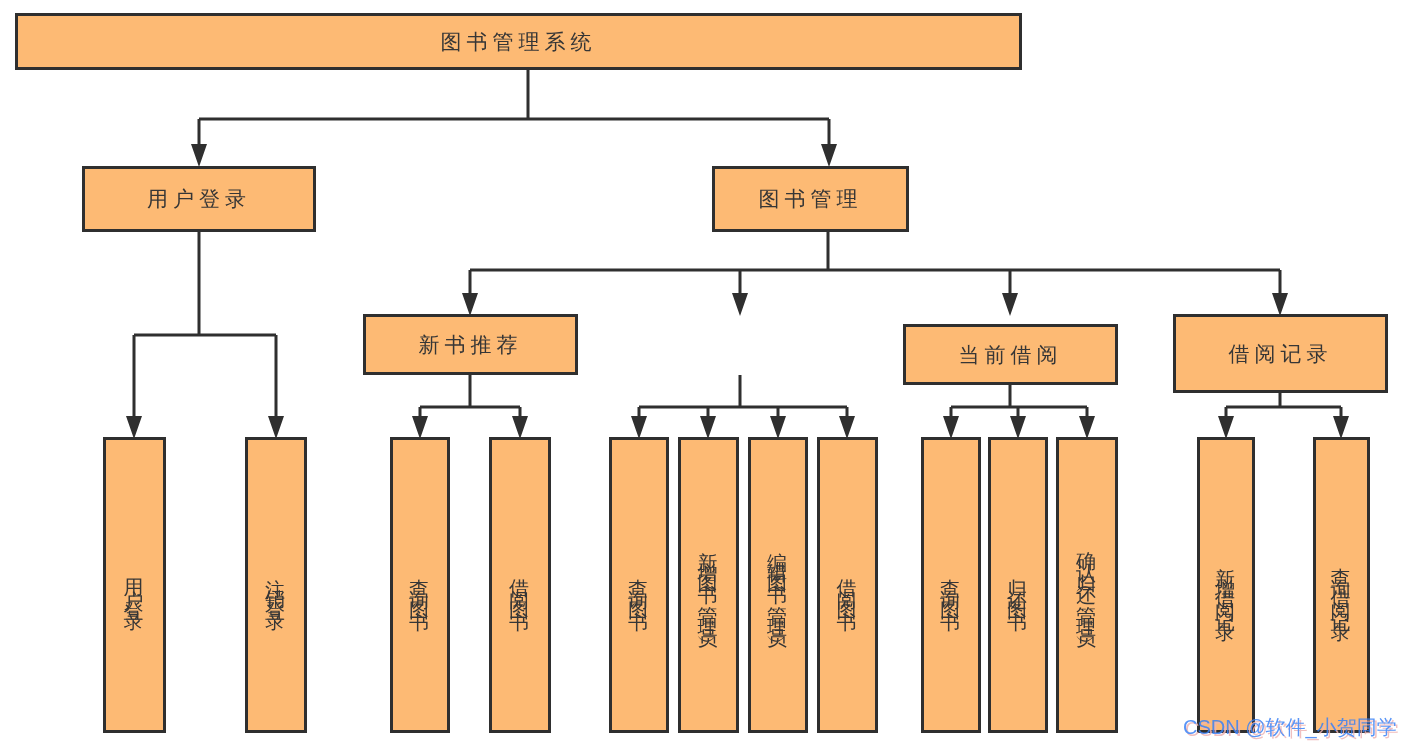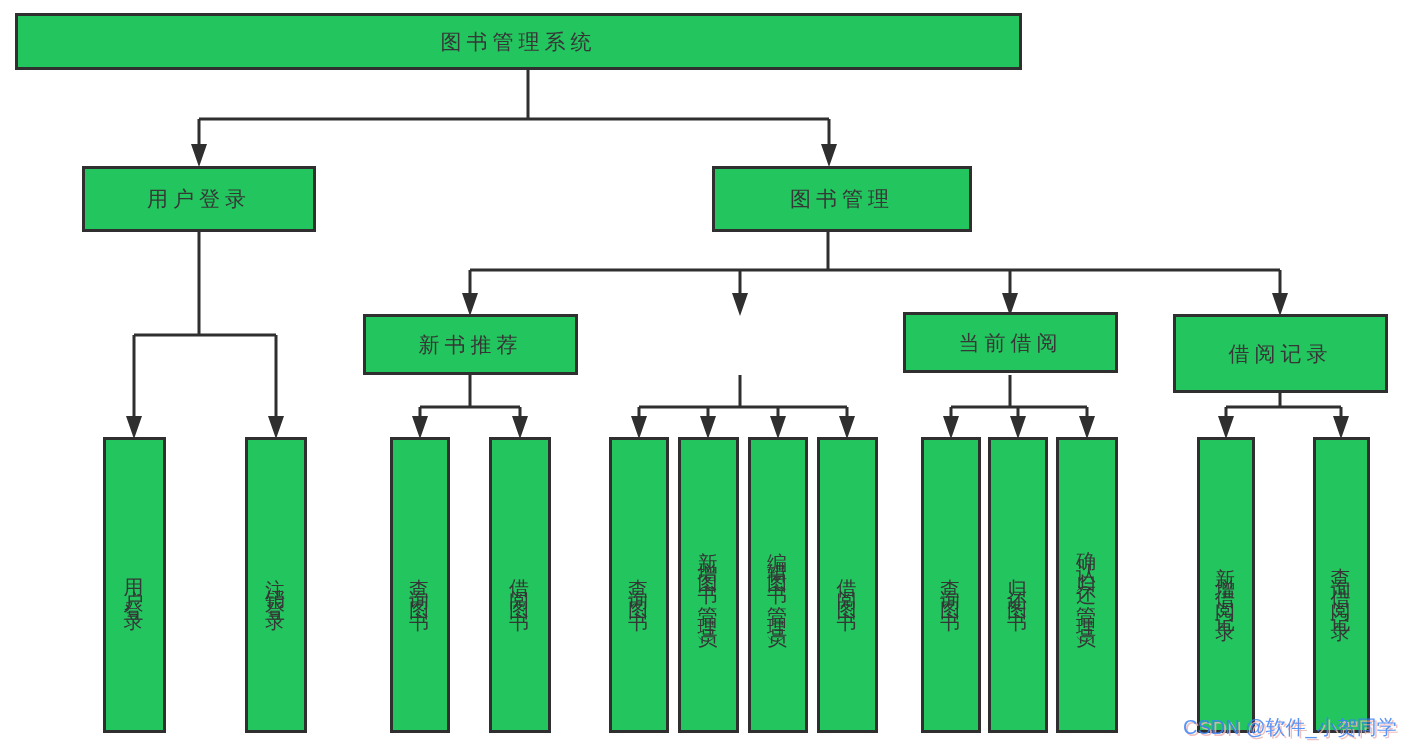--- a/index.html
+++ b/index.html
@@ -12,21 +12,21 @@
     overflow: hidden;
   }
   #connectors {
     position: absolute;
     left: 0; top: 0;
     z-index: 0;
   }
   .box {
     position: absolute;
     box-sizing: border-box;
-    background: #22c55e;
+    background: #fdba74;
     border: 3px solid #2f2f2f;
     display: flex;
     align-items: center;
     justify-content: center;
     color: #363636;
     z-index: 1;
     font-family: Liberation Serif, serif;
   }
   .hbox {
     font-size: 21px;
@@ -81,24 +81,24 @@
              M631 416 H647 L639 439 Z  M700 416 H716 L708 439 Z
              M770 416 H786 L778 439 Z  M839 416 H855 L847 439 Z
              M943 416 H959 L951 439 Z  M1010 416 H1026 L1018 439 Z
              M1079 416 H1095 L1087 439 Z
              M1218 416 H1234 L1226 439 Z  M1333 416 H1349 L1341 439 Z" fill="#2f2f2f"></path>
   </svg>
 
   <div class="box hbox" style="left:15px; top:13px; width:1007px; height:57px;">图书管理系统</div>
 
   <div class="box hbox" style="left:82px; top:166px; width:234px; height:66px;">用户登录</div>
-  <div class="box hbox" style="left:712px; top:166px; width:260px; height:66px;">图书管理</div>
+  <div class="box hbox" style="left:712px; top:166px; width:197px; height:66px;">图书管理</div>
 
   <div class="box hbox" style="left:363px; top:314px; width:215px; height:61px;">新书推荐</div>
-  <div class="box hbox" style="left:903px; top:312px; width:215px; height:61px;">当前借阅</div>
+  <div class="box hbox" style="left:903px; top:324px; width:215px; height:61px;">当前借阅</div>
   <div class="box hbox" style="left:1173px; top:314px; width:215px; height:79px;">借阅记录</div>
 
   <div class="box vbox" style="left:103px; top:437px; width:63px; height:296px;">用户登录</div>
   <div class="box vbox" style="left:245px; top:437px; width:62px; height:296px;">注销登录</div>
 
   <div class="box vbox" style="left:390px; top:437px; width:60px; height:296px;">查询图书</div>
   <div class="box vbox" style="left:489px; top:437px; width:62px; height:296px;">借阅图书</div>
 
   <div class="box vbox" style="left:609px; top:437px; width:60px; height:296px;">查询图书</div>
   <div class="box vbox" style="left:678px; top:437px; width:61px; height:296px;">新增图书（管理员）</div>

